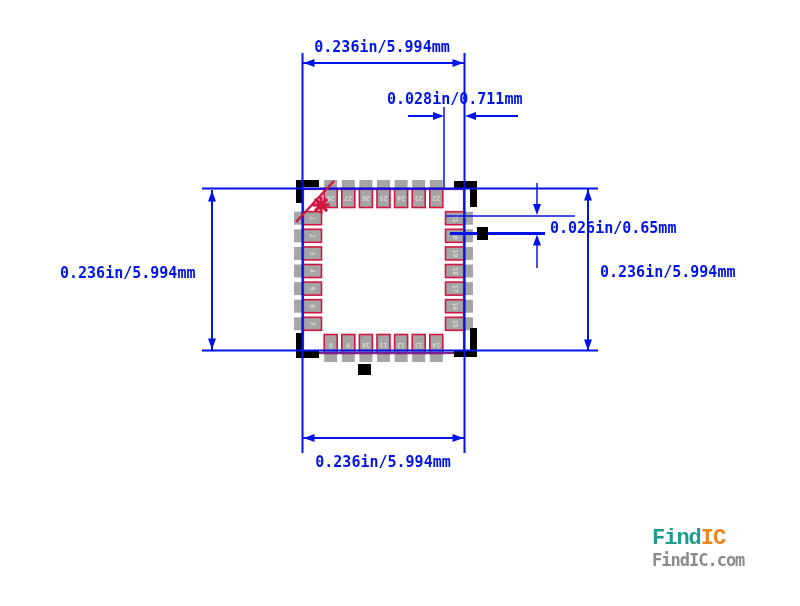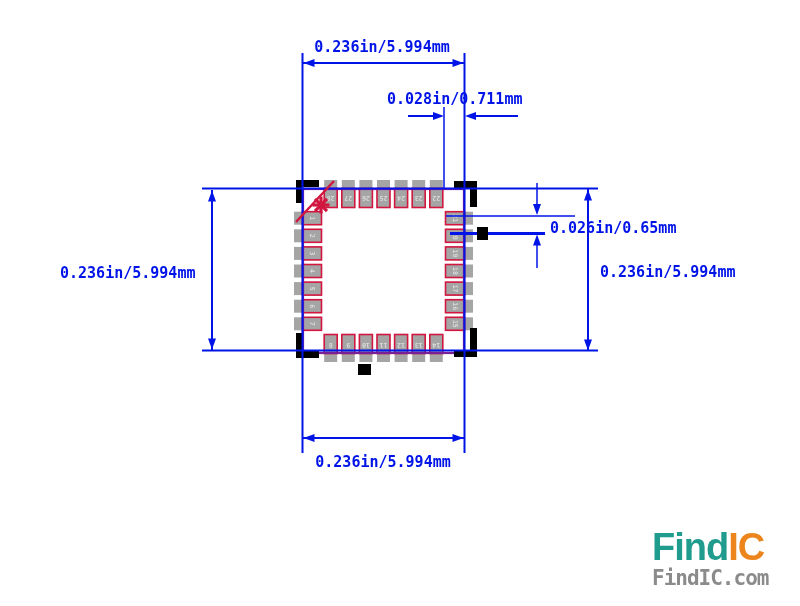--- a/index.html
+++ b/index.html
@@ -10,26 +10,26 @@
   svg text.dim{
     font-family:"DejaVu Sans Mono","Liberation Mono",monospace;
     font-weight:bold;font-size:15px;
   }
   svg text.pin{
     font-family:"DejaVu Sans Mono","Liberation Mono",monospace;
     font-size:6.5px;font-weight:bold;
   }
   .logo{position:absolute;left:652px;top:528px;width:142px;line-height:1;}
   .logo-main{
-    font-family:Liberation Sans, sans-serif;
-    font-weight:bold;font-size:38px;letter-spacing:-1px;white-space:nowrap;
+    font-family:Liberation Mono, monospace;
+    font-weight:bold;font-size:22px;letter-spacing:-1px;white-space:nowrap;
   }
   .logo-domain{
     font-family:"DejaVu Sans Mono","Liberation Mono",monospace;
-    font-weight:bold;font-size:21px;letter-spacing:-1px;margin-top:2px;white-space:nowrap;
+    font-weight:bold;font-size:17px;letter-spacing:-1px;margin-top:2px;white-space:nowrap;
   }
 </style>
 </head>
 <body>
 
 <div class="canvas">
 
   <svg id="diagram" width="800" height="606" viewBox="0 0 800 606">
       <rect x="324.2" y="180" width="13" height="27.5" fill="#a5a5a5"></rect>
       <rect x="324.2" y="334.5" width="13" height="27.5" fill="#a5a5a5"></rect>

